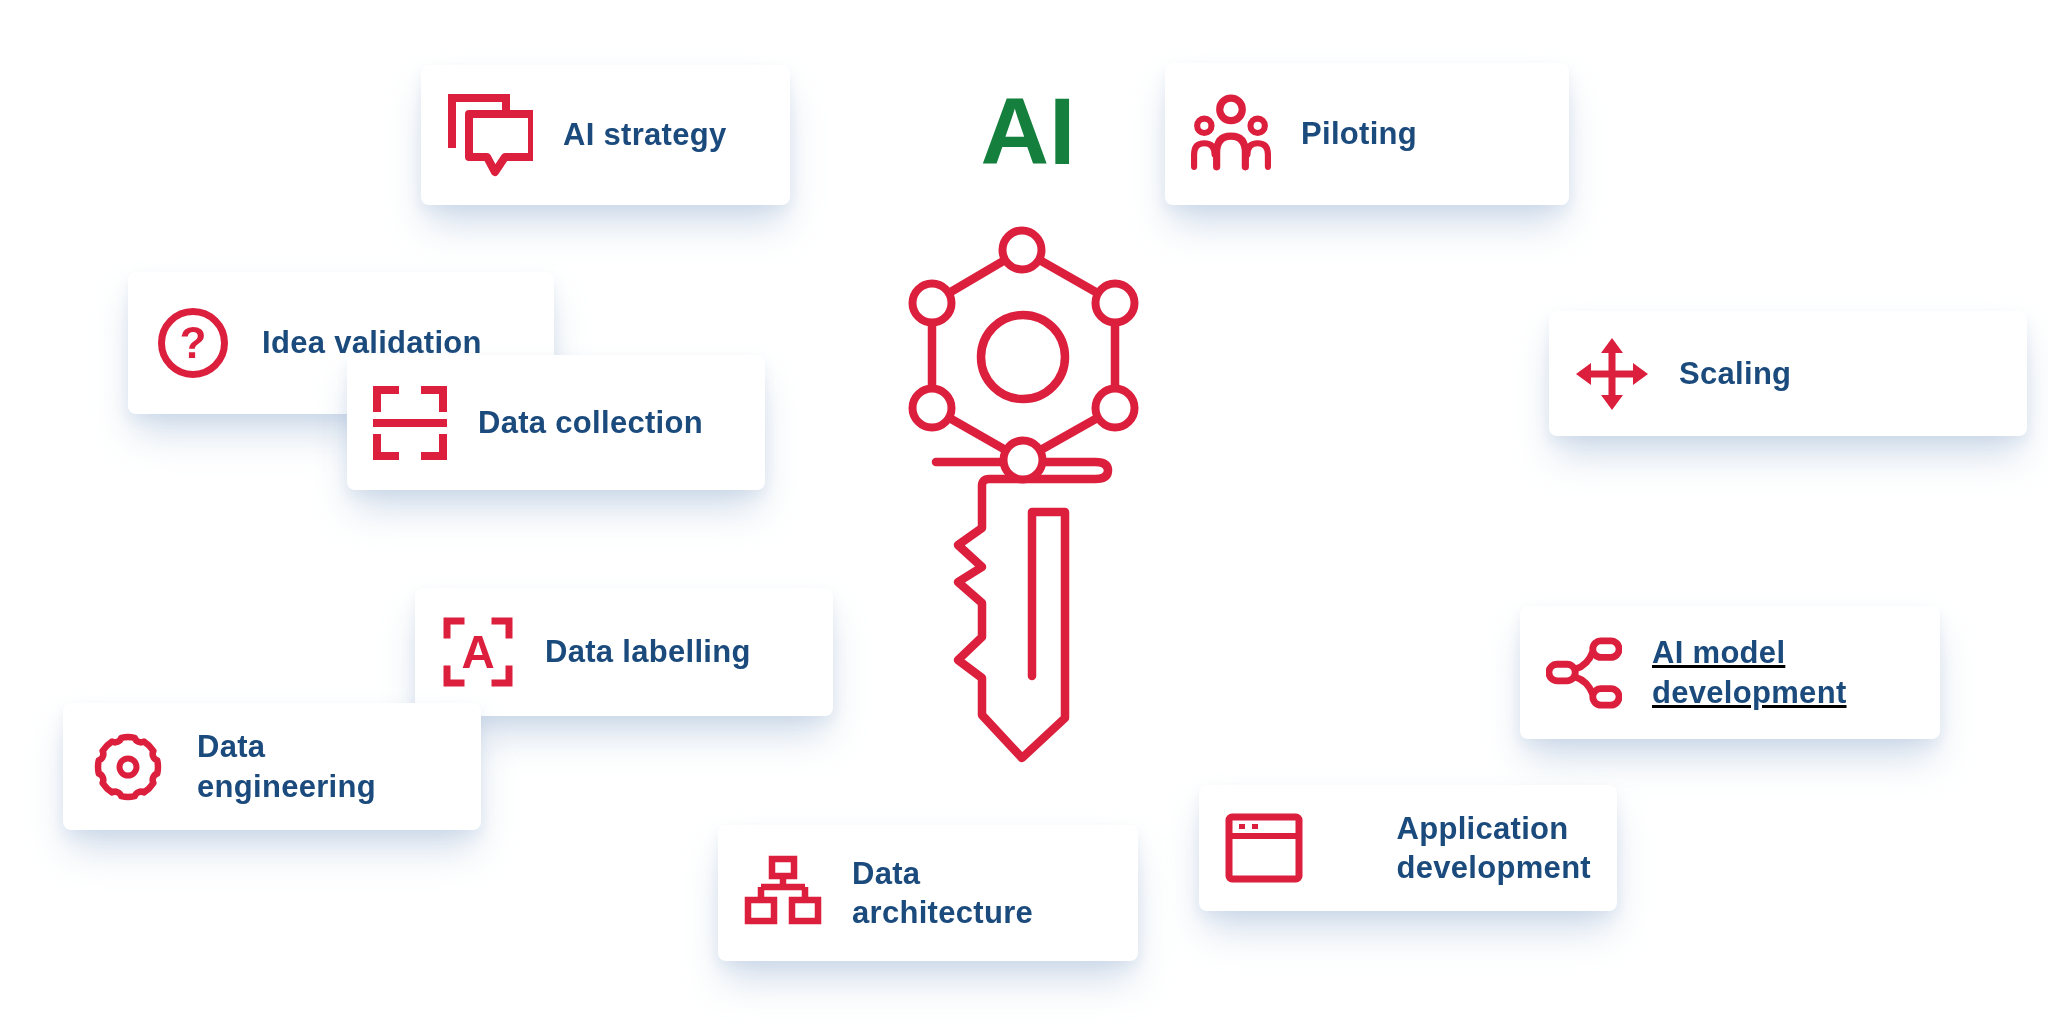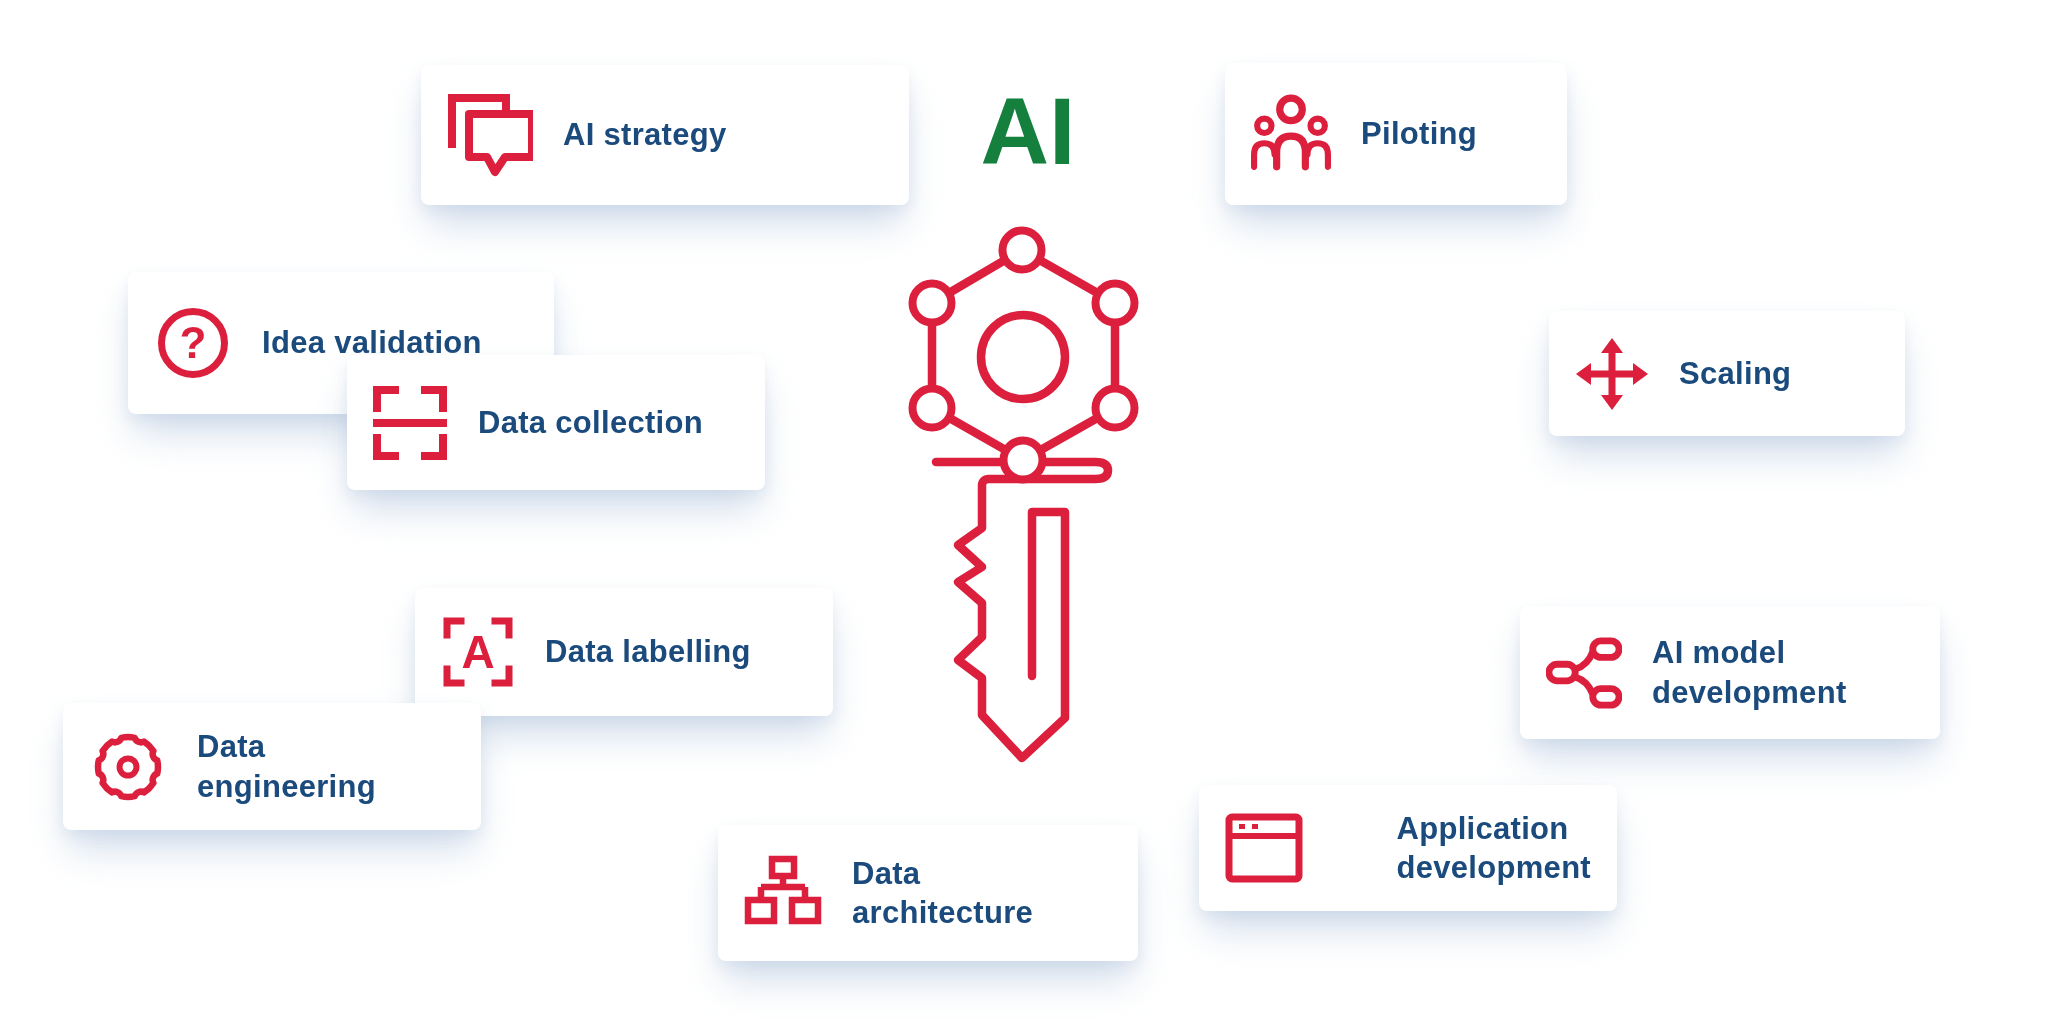--- a/index.html
+++ b/index.html
@@ -16,28 +16,28 @@
     padding:0 26px;gap:30px;box-sizing:border-box;
   }
   .card .label{
     color:#1B4A7C;font-weight:700;font-size:31px;line-height:1.26;
     letter-spacing:.3px;white-space:pre-line;
   }
   .icon{color:#DC1F3D;display:flex;align-items:center;justify-content:center;flex:0 0 auto;}
   .icon svg{display:block;}
 
   
-  .c-ai-strategy            {left:421px; top:65px;  width:488px; height:140px;}
-  .c-piloting               {left:1225px;top:63px;  width:342px; height:142px;}
+  .c-ai-strategy            {left:421px; top:65px;  width:369px; height:140px;}
+  .c-piloting               {left:1165px;top:63px;  width:404px; height:142px;}
   .c-idea-validation        {left:128px; top:272px; width:426px; height:142px; z-index:1;}
   .c-data-collection        {left:347px; top:355px; width:418px; height:135px; z-index:2;gap:31px;}
-  .c-scaling                {left:1549px;top:311px; width:356px; height:125px; z-index:2;}
+  .c-scaling                {left:1549px;top:311px; width:478px; height:125px; z-index:2;}
   .c-ml-ops                 {left:1285px;top:392px; width:426px; height:129px; z-index:1;}
   .c-data-labelling         {left:415px; top:588px; width:418px; height:128px; z-index:1;}
-  .c-ai-model-development   {left:1520px;top:606px; width:420px; height:133px;}
+  .c-ai-model-development   {left:1520px;top:606px; width:420px; height:133px;text-decoration:underline;}
   .c-data-engineering       {left:63px;  top:703px; width:418px; height:127px; z-index:2;}
   .c-application-development{left:1199px;top:785px; width:418px; height:126px;justify-content:space-between;}
   .c-data-architecture      {left:718px; top:825px; width:420px; height:136px;}
 
   .ai-title{
     position:absolute;left:933px;top:84px;width:190px;
     text-align:center;color:#15803d;font-weight:700;font-size:95px;line-height:1;
   }
   .key-wrap{position:absolute;left:901px;top:225px;width:248px;height:550px;color:#DC1F3D;}
 </style>

